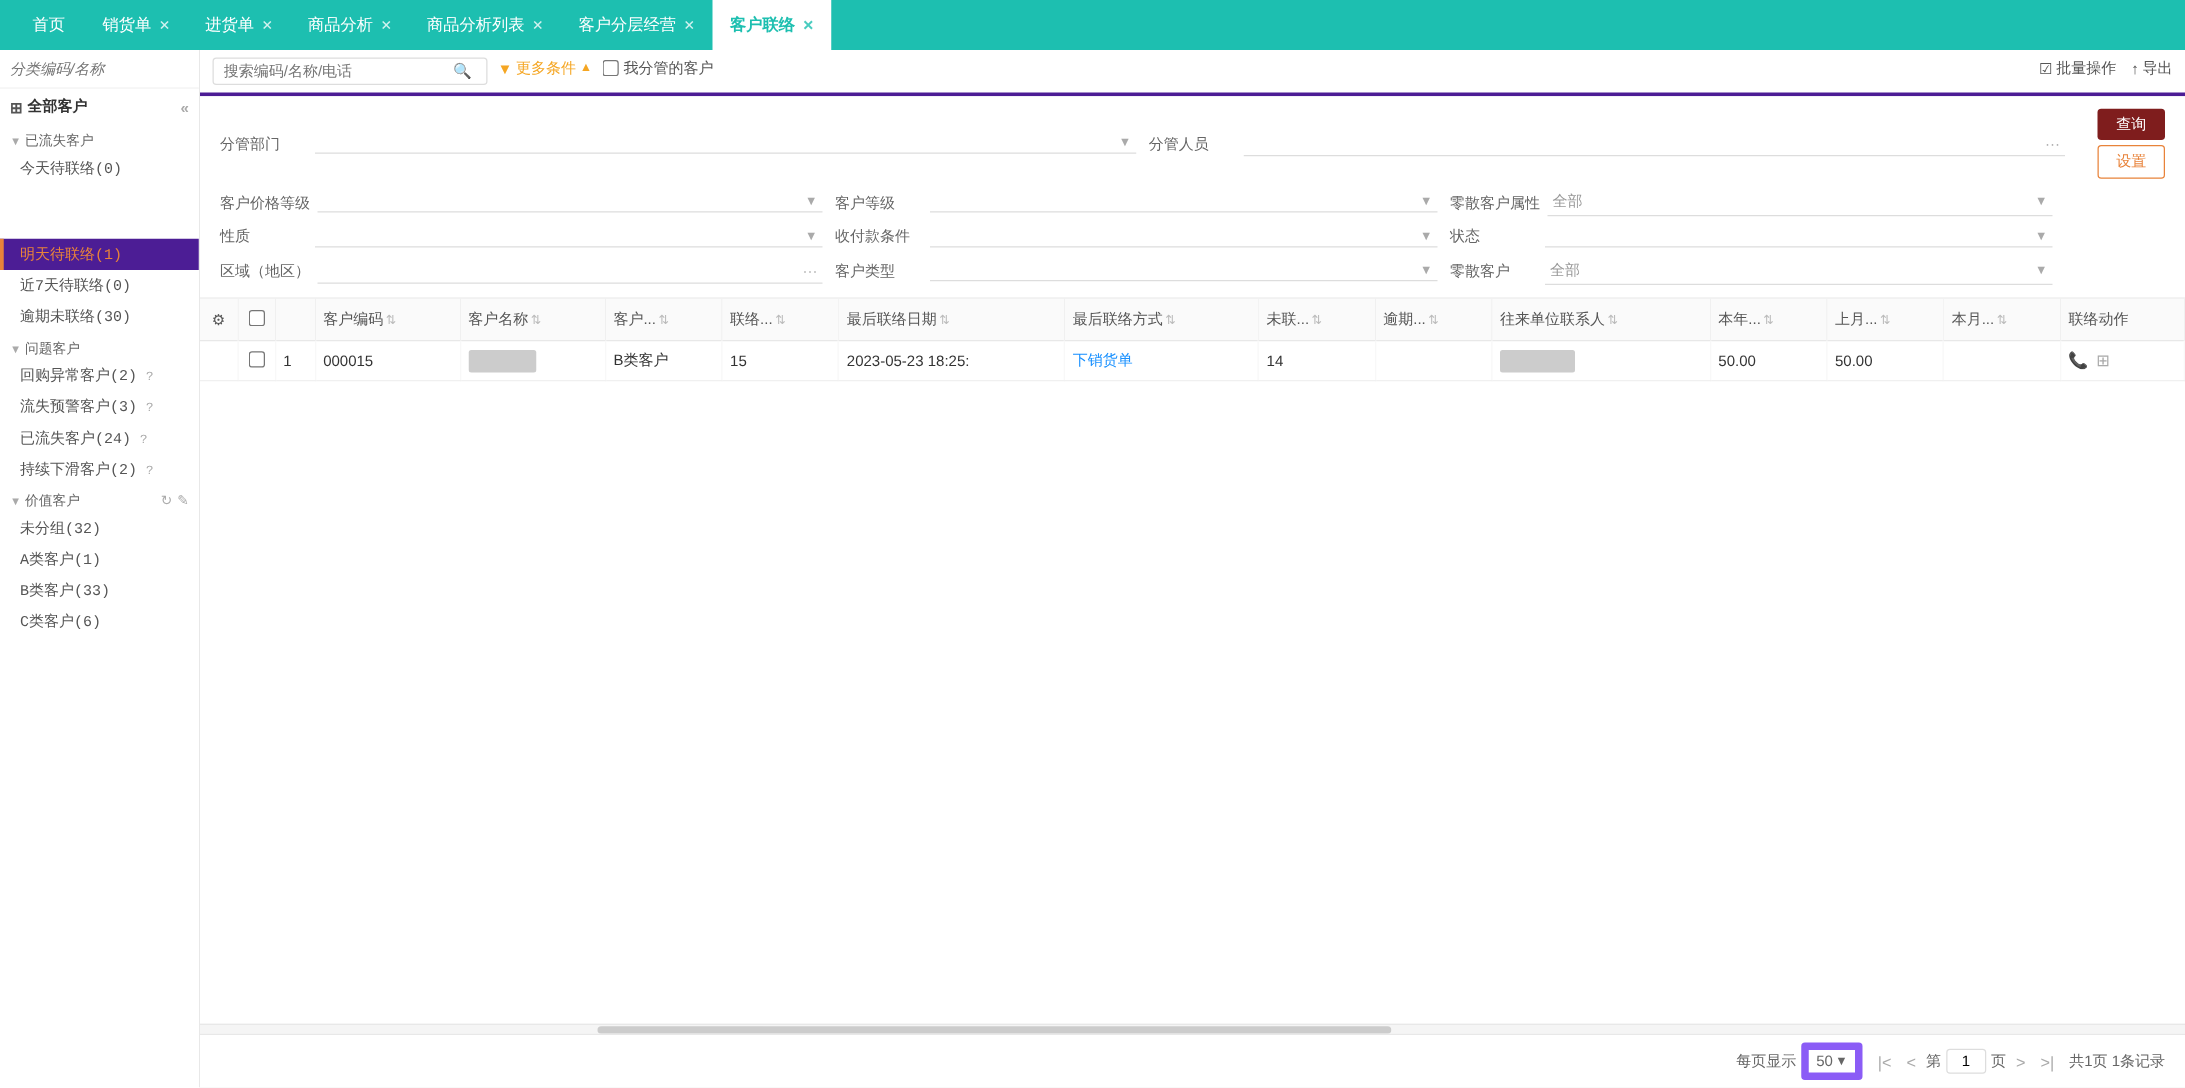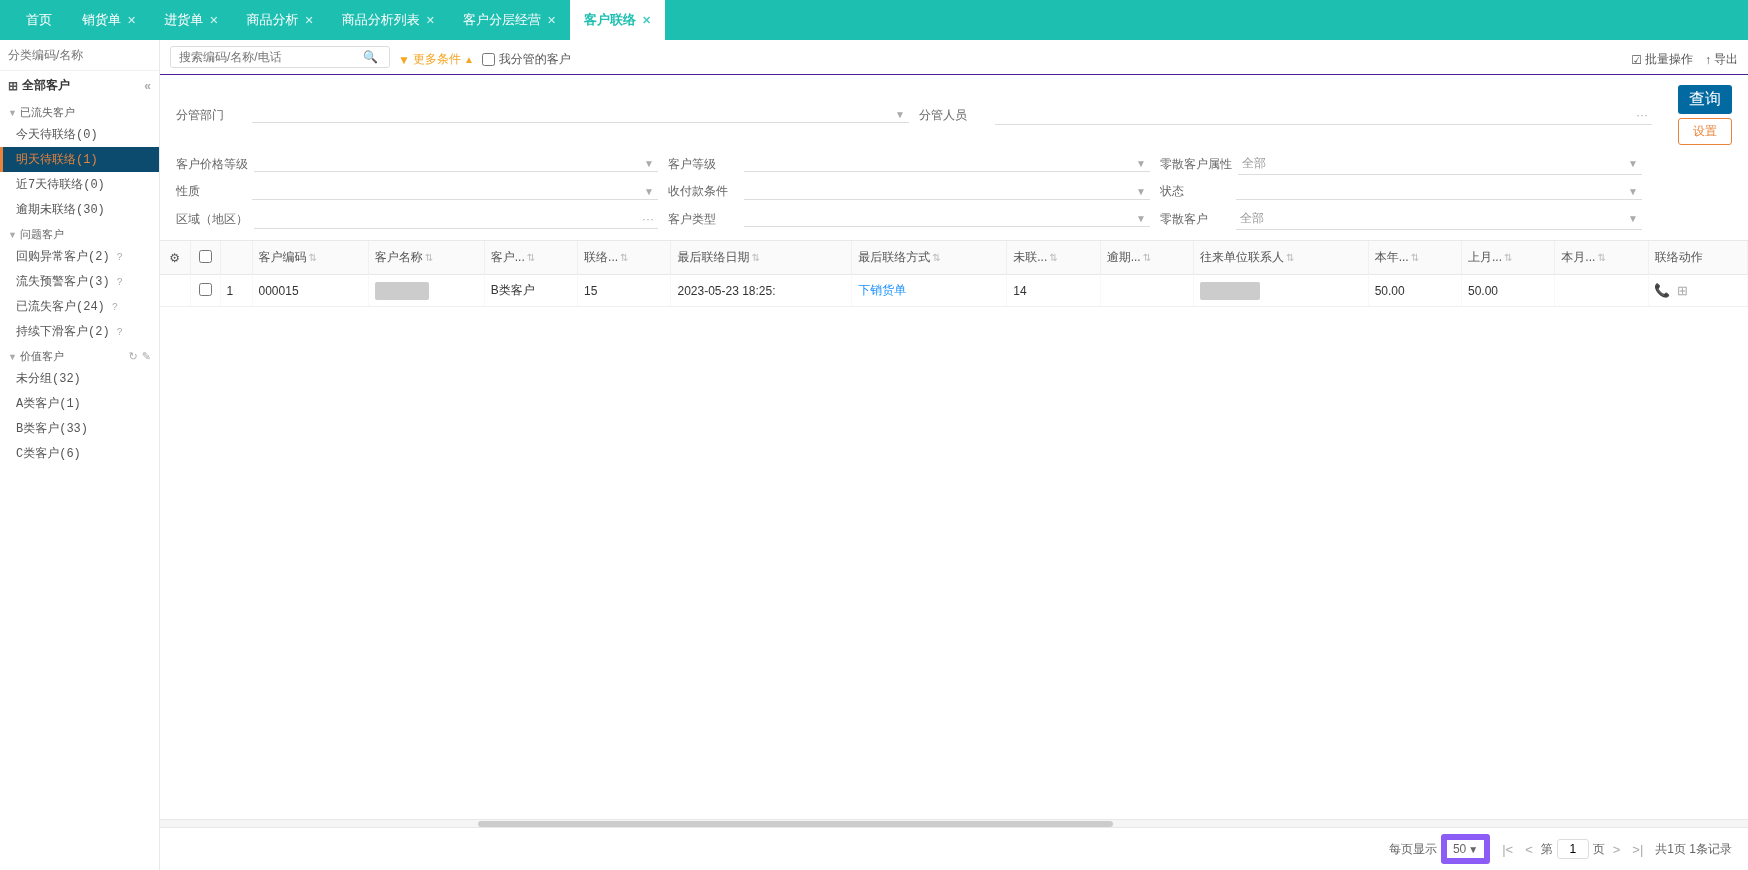--- a/index.html
+++ b/index.html
@@ -52,20 +52,21 @@
       border-bottom: 1px solid #f0f0f0;
       gap: 4px;
     }
     .sidebar-search input {
       flex: 1;
       border: none;
       outline: none;
       font-size: 12px;
       color: #999;
       background: transparent;
+      font-style: italic;
     }
 
     .sidebar-section-header {
       display: flex;
       align-items: center;
       padding: 6px 8px;
       font-weight: bold;
       font-size: 12px;
       color: #333;
       background: #fff;
@@ -87,38 +88,38 @@
       padding: 4px 8px 4px 16px;
       cursor: pointer;
       color: #555;
       font-size: 12px;
       white-space: nowrap;
       overflow: hidden;
       text-overflow: ellipsis;
       font-family: Liberation Mono, monospace;
     }
     .sidebar-item.active { background: #fff3e8; color: #e8833a; border-left: 3px solid #e8833a; padding-left: 13px; }
-    .sidebar-item.highlighted { background: #0c4a6e; color: #e8833a; }
+    .sidebar-item.highlighted { background: #4c1d95; color: #e8833a; margin-top: 44px; }
 
     
     .content-area {
       flex: 1;
       display: flex;
       flex-direction: column;
       overflow: hidden;
       background: #f5f5f5;
     }
 
     
     .toolbar {
       display: flex;
-      align-items: flex-end;
+      align-items: flex-start;
       padding: 6px 10px;
       background: #fff;
-      border-bottom: 1px solid #4c1d95;
+      border-bottom: 3px solid #4c1d95;
       gap: 8px;
     }
     .search-box {
       display: flex;
       align-items: center;
       border: 1px solid #ddd;
       border-radius: 3px;
       padding: 3px 8px;
       width: 220px;
       background: #fff;
@@ -217,27 +218,27 @@
     .filter-select-text { color: #999; font-size: 12px; }
     .chevron-down { color: #aaa; font-size: 10px; margin-left: 4px; }
     .dots-btn { color: #aaa; cursor: pointer; font-size: 12px; margin-left: 4px; }
     .filter-actions {
       display: flex;
       flex-direction: column;
       gap: 4px;
       margin-left: 16px;
     }
     .query-btn {
-      background: #0369a1;
+      background: #7f1d1d;
       color: #fff;
       border: none;
       padding: 4px 0;
       border-radius: 3px;
       cursor: pointer;
-      font-size: 16px;
+      font-size: 12px;
     }
     .settings-btn {
       background: #fff;
       color: #e8833a;
       border: 1px solid #e8833a;
       padding: 4px 14px;
       border-radius: 3px;
       cursor: pointer;
       font-size: 12px;
     }

